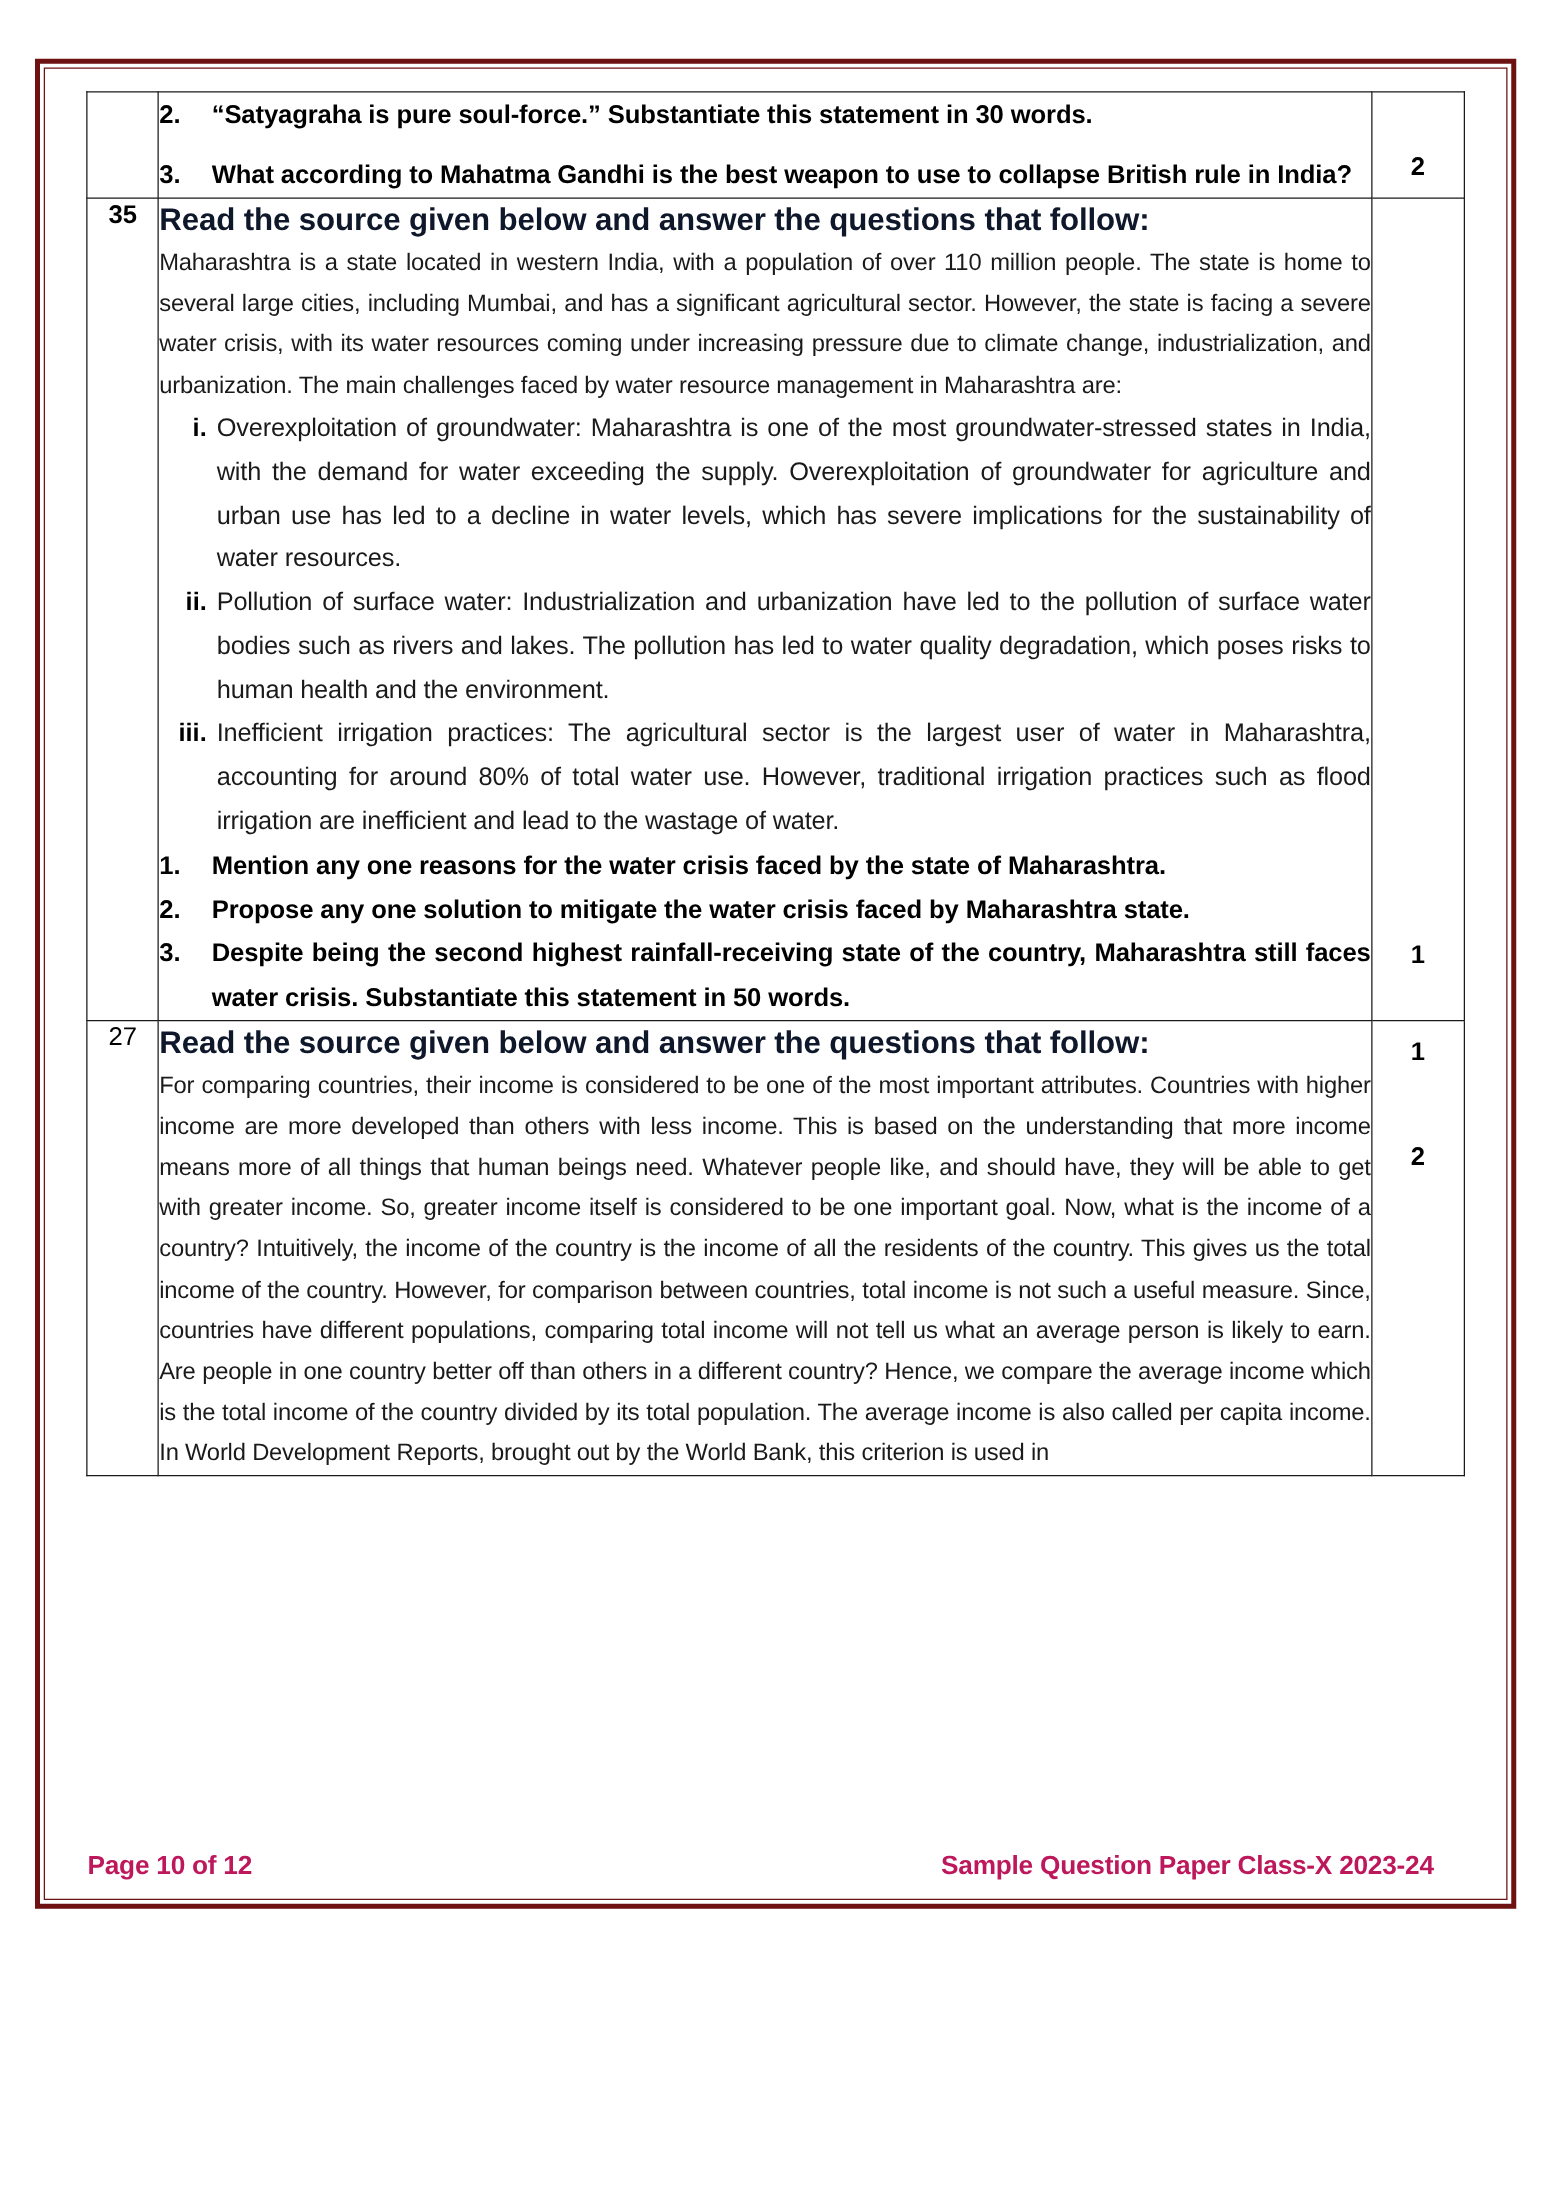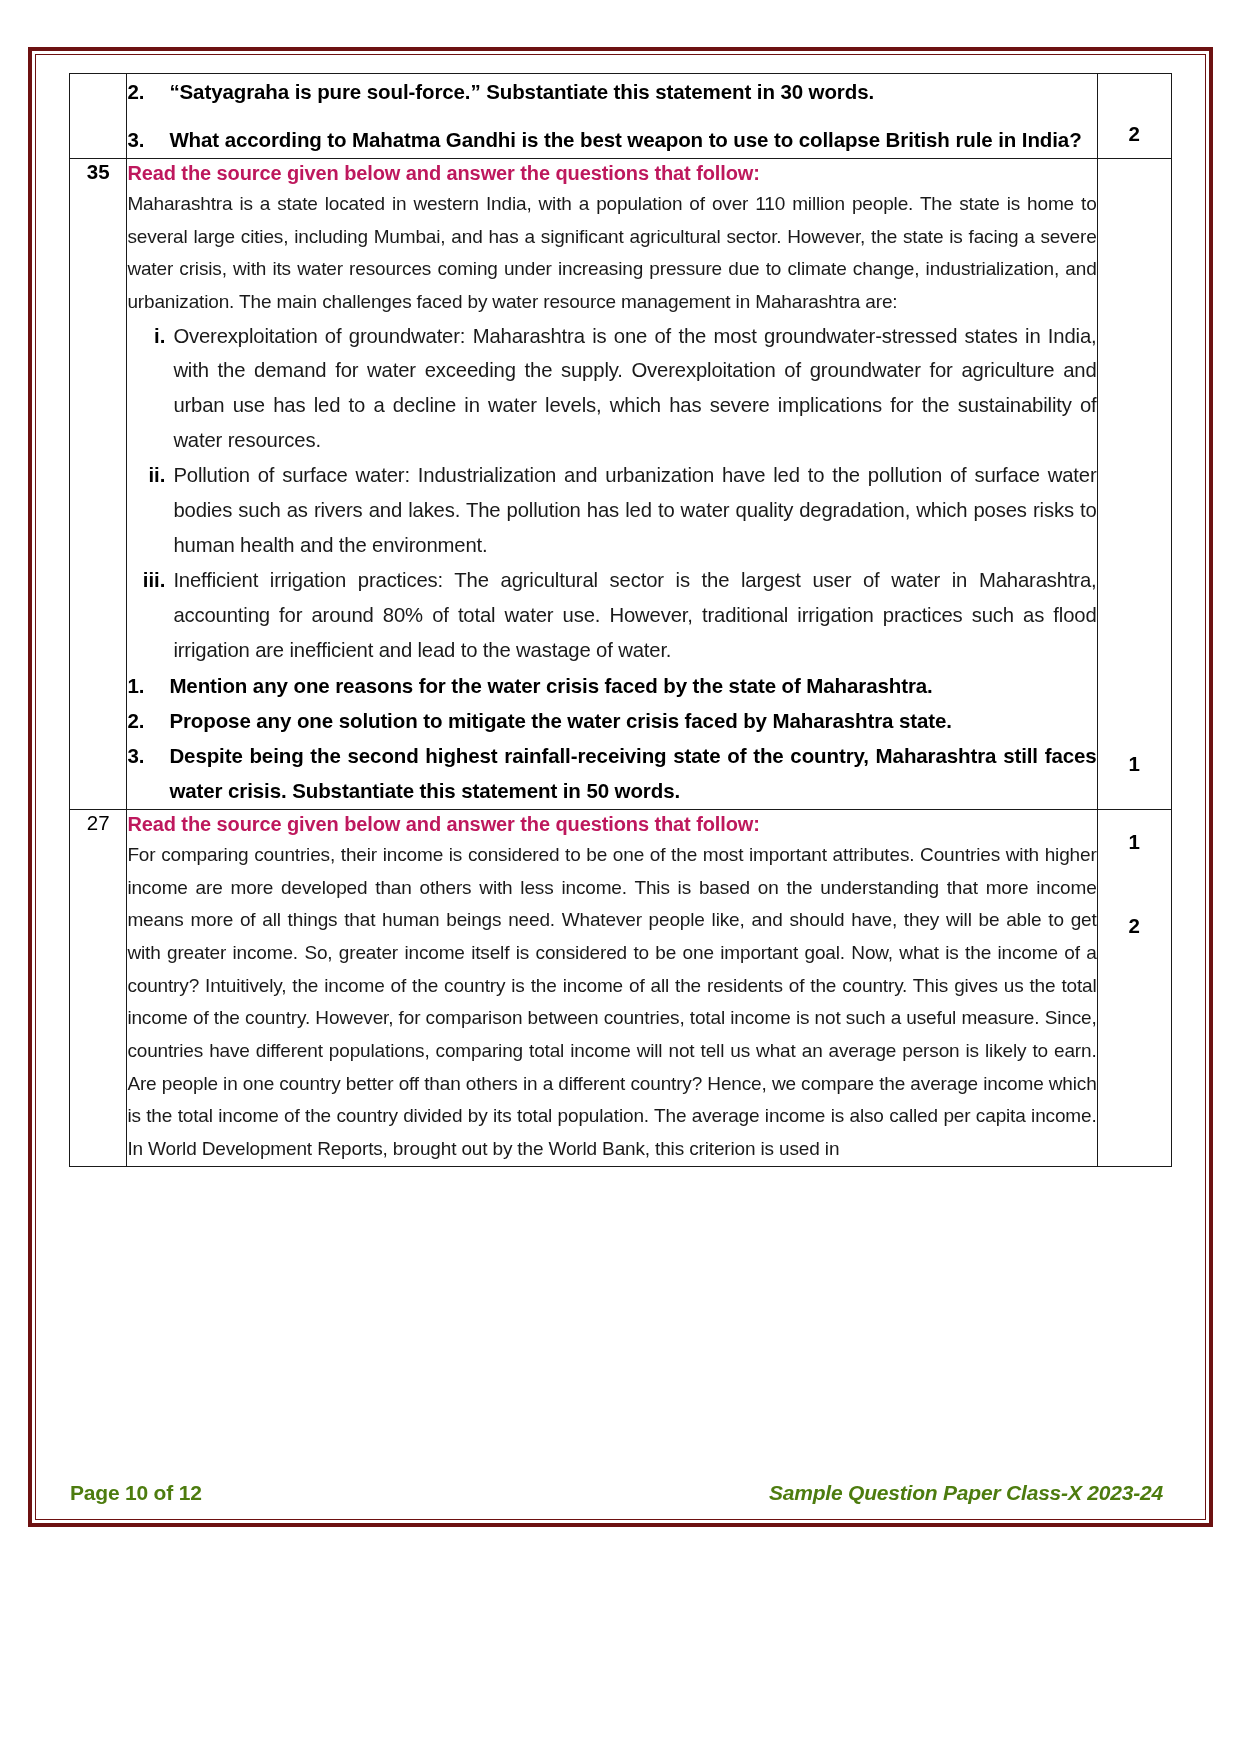--- a/index.html
+++ b/index.html
@@ -69,23 +69,23 @@
   }
   td.qmarks .mk {
     position: absolute;
     left: 0;
     right: 0;
     text-align: center;
   }
 
   
   .heading {
-    font-size: 20px;
-    font-weight: bold;
-    color: #be185d;
+    font-size: 25px;
+    font-weight: bold;
+    color: #0f172a;
     line-height: 1.42;
     letter-spacing: -0.1px;
     margin: 0 0 1px 0;
   }
   .para {
     font-size: 19px;
     color: #1a1a1a;
     line-height: 1.72;
     text-align: justify;
     margin: 0;
@@ -141,31 +141,31 @@
     width: 30px;
     text-align: left;
     font-weight: bold;
     letter-spacing: 0;
   }
 
   
   .footer {
     position: absolute;
     left: 20px;
-    right: 12px;
+    right: 28px;
     bottom: 14px;
     display: flex;
     justify-content: space-between;
     align-items: center;
     font-size: 21px;
     font-weight: bold;
-    color: #4d7c0f;
+    color: #be185d;
     letter-spacing: -0.2px;
   }
-  .footer .right { padding-right: 30px; font-style: italic; }
+  .footer .right { padding-right: 30px; }
   .footer .left { padding-left: 14px; }
 </style>
 </head>
 <body>
 
 <div class="page-frame">
   <div class="page-frame-inner">
 
     <table class="qtable">
       <tbody>

